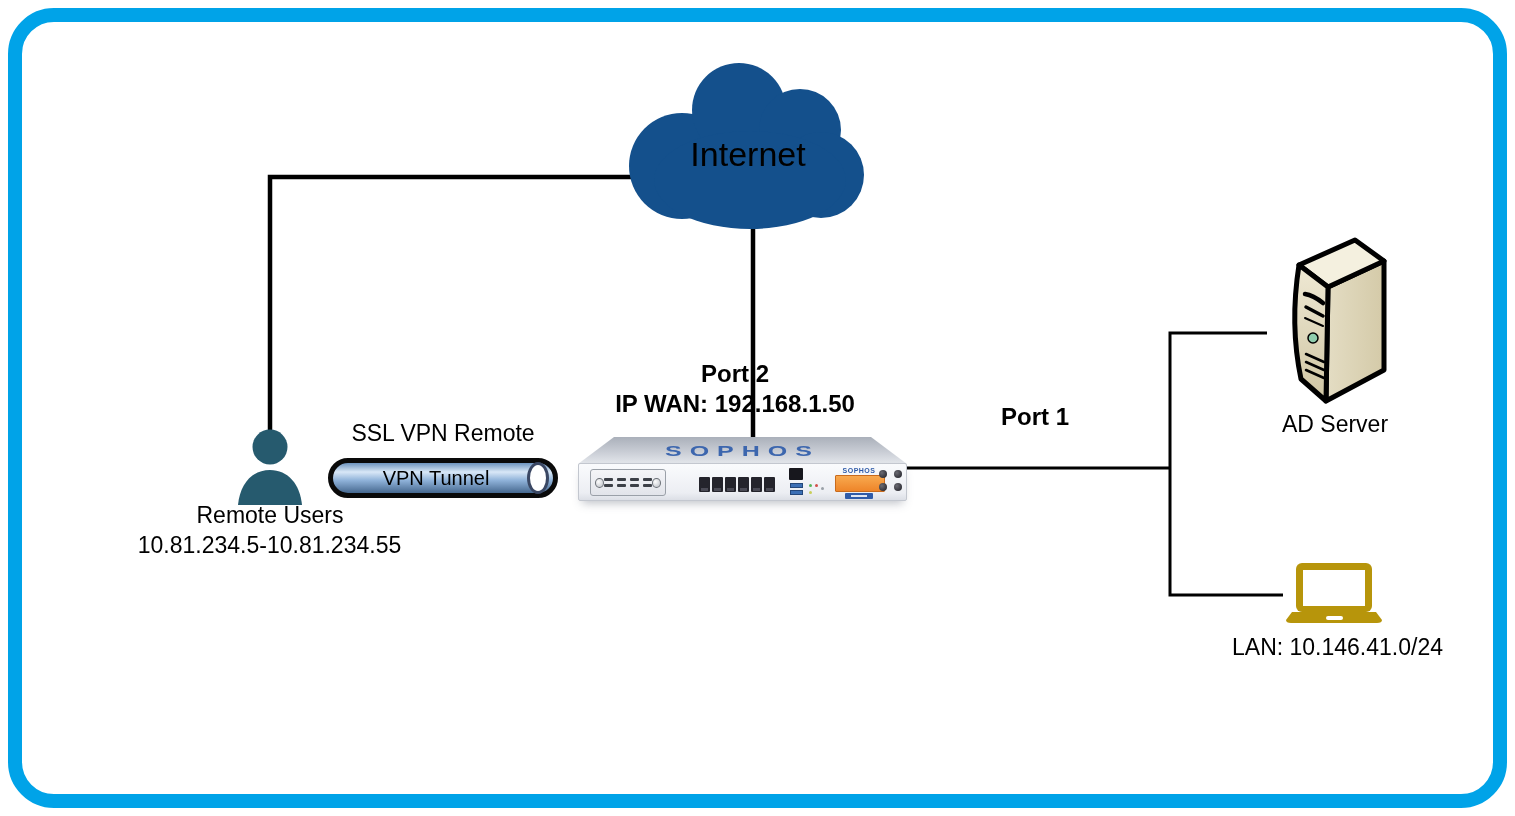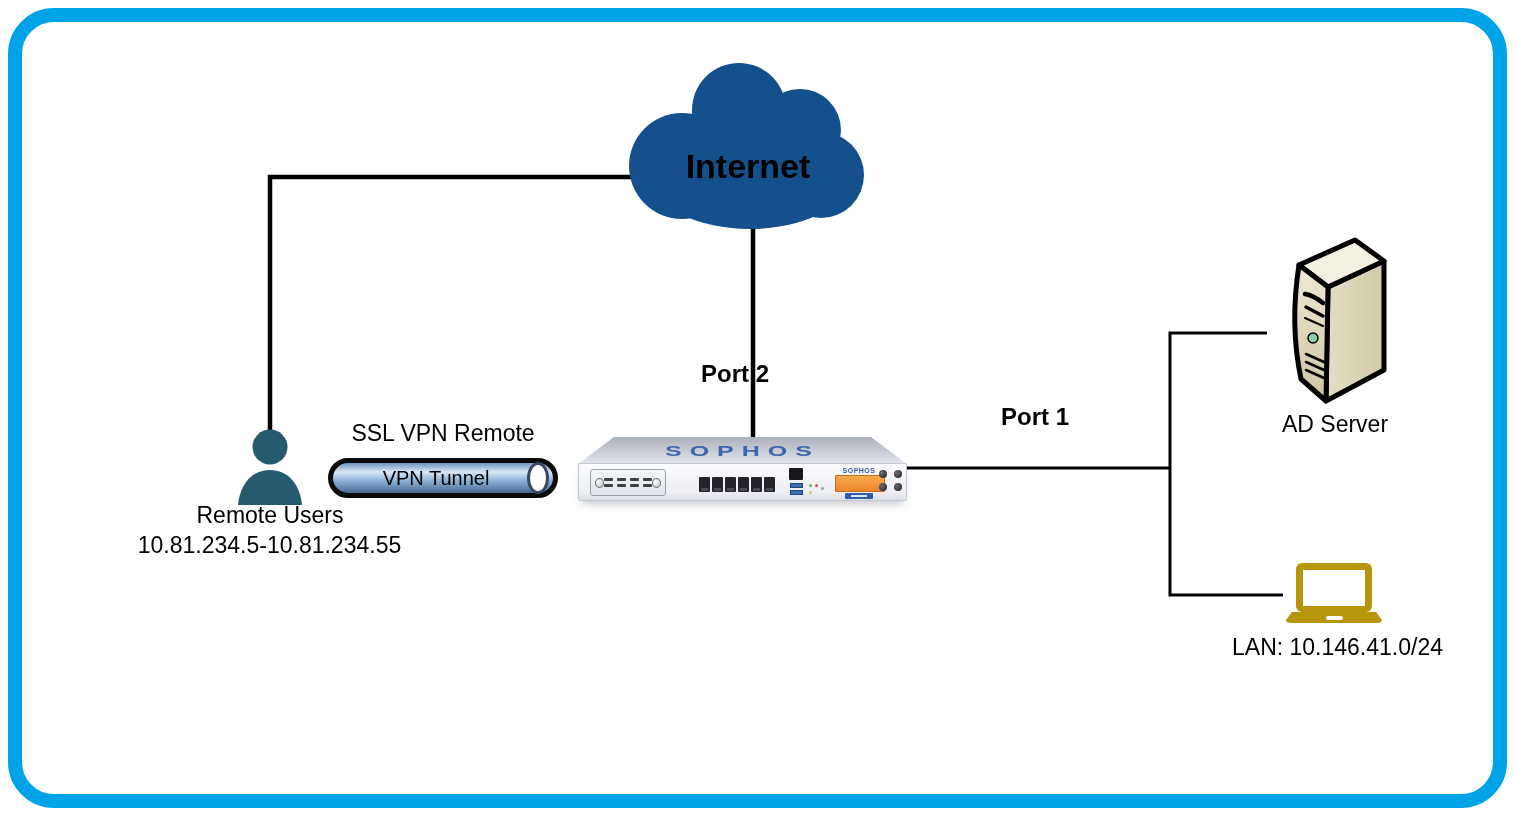--- a/index.html
+++ b/index.html
@@ -69,39 +69,40 @@
 
 <svg class="abs" style="left:618px;top:56px;" width="260" height="176" viewBox="0 0 260 176">
   <g fill="#14508C">
     <circle cx="64" cy="110" r="53"></circle>
     <circle cx="121" cy="54" r="47"></circle>
     <circle cx="182" cy="74" r="41"></circle>
     <circle cx="203" cy="119" r="43"></circle>
     <ellipse cx="132" cy="124" rx="96" ry="49"></ellipse>
   </g>
 </svg>
-<div class="lbl internet-label" style="left:618px;top:145px;width:260px;font-weight:bold;">Internet</div>
+<div class="lbl internet-label" style="left:618px;top:133px;width:260px;">Internet</div>
 
 <svg class="abs" style="left:235px;top:428px;" width="70" height="78" viewBox="0 0 70 78">
   <g fill="#265A6E">
     <circle cx="35" cy="19" r="17.5"></circle>
     <path d="M35,42 C17,42 5,56 3,77 L67,77 C65,56 53,42 35,42 Z"></path>
   </g>
 </svg>
 <div class="lbl" style="left:150px;top:501px;width:240px;">Remote Users</div>
 <div class="lbl" style="left:107px;top:531px;width:325px;">10.81.234.5-10.81.234.55</div>
 
 <div class="lbl" style="left:343px;top:419px;width:200px;">SSL VPN Remote</div>
 <div class="tunnel">
   <span class="tunnel-label">VPN Tunnel</span>
   <span class="tunnel-open"></span>
 </div>
 
 <div class="lbl bold" style="left:600px;top:359px;width:270px;">
   <div>Port 2</div>
+  <div>IP WAN: 192.168.1.50</div>
 </div>
 <div class="lbl bold" style="left:905px;top:402px;width:260px;">
   <div>Port 1</div>
 </div>
 
 <div class="appliance">
   <div class="app-top">
     <span class="brand-top">SOPHOS</span>
   </div>
   <div class="app-front">

